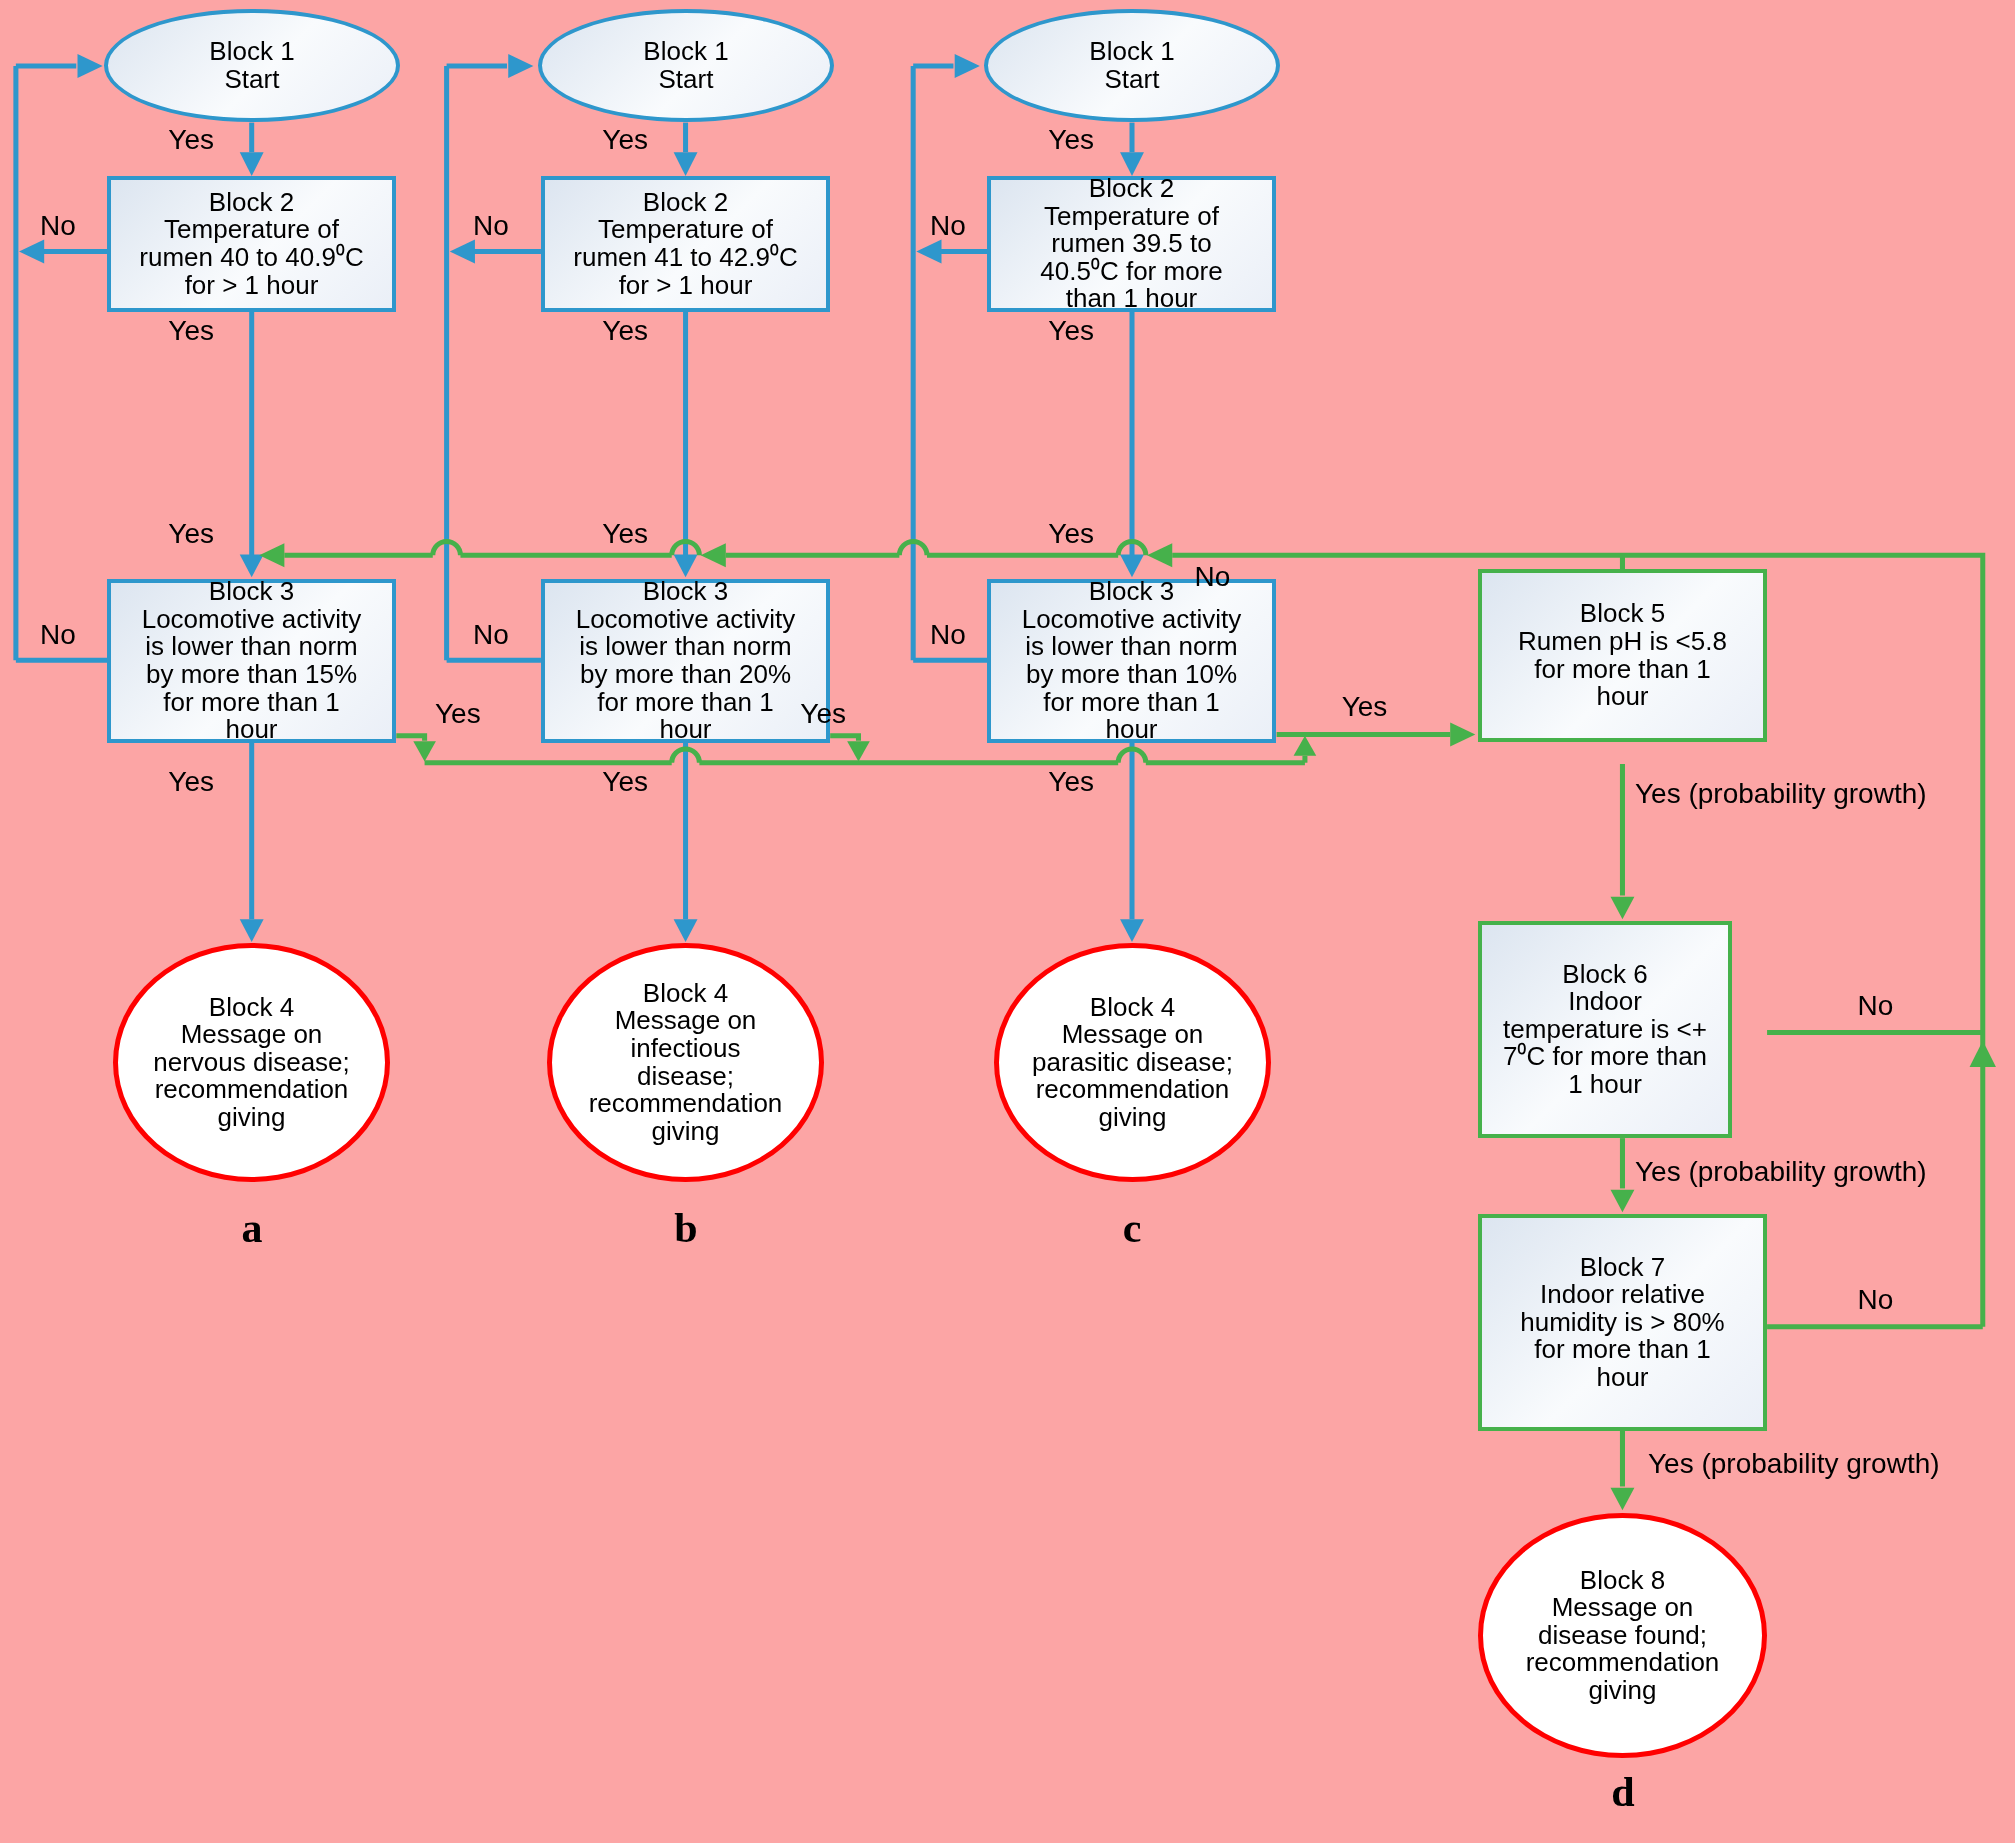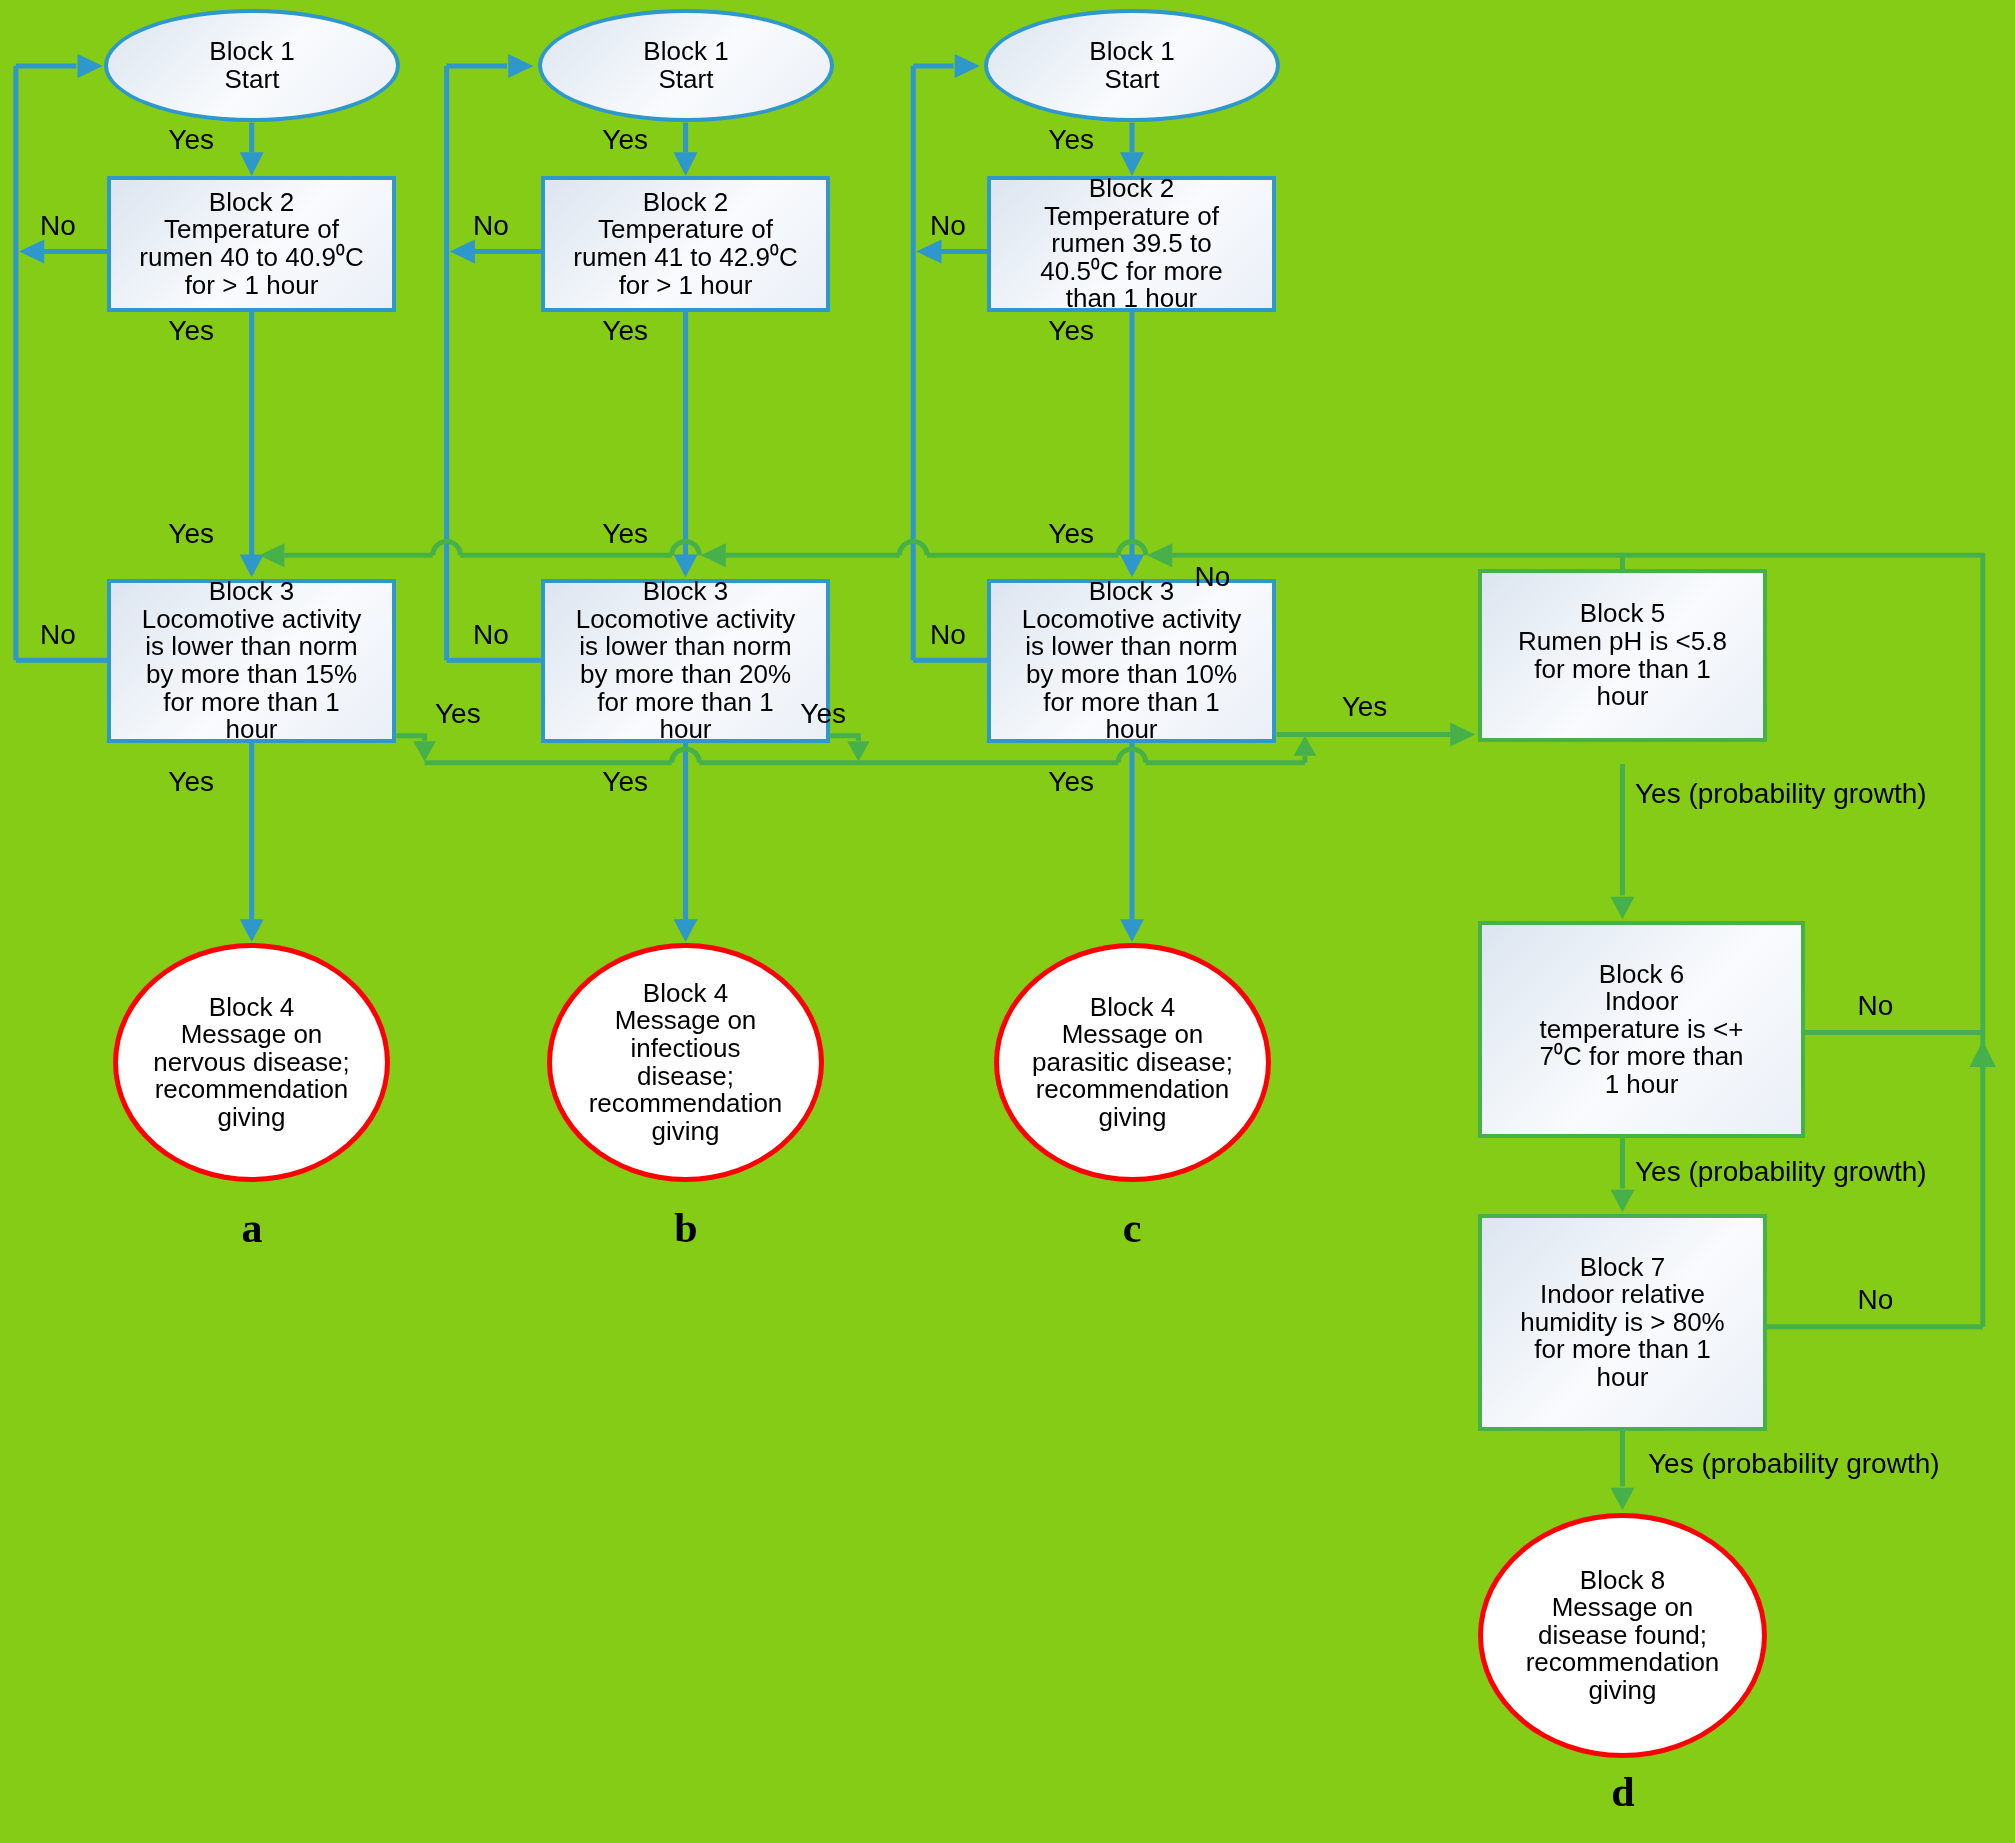--- a/index.html
+++ b/index.html
@@ -1,17 +1,17 @@
 <!DOCTYPE html>
 <html style="--blue: #2E97CC; --green: #46B14B; --red: #FF0000;font-size:10px"><head>
 <meta charset="utf-8">
 <style>
   :root { --blue:#2E97CC; --green:#46B14B; --red:#FF0000; }
   html,body{margin:0;padding:0;background:#fff;}
-  .canvas{position:relative;width:2015px;height:1843px;background:#84cc16;overflow:hidden;
+  .canvas{position:relative;width:2015px;height:1843px;background:#fca5a5;overflow:hidden;
           font-family:"Liberation Sans",sans-serif;}
   .canvas svg{position:absolute;left:0;top:0;}
   .node{position:absolute;display:flex;align-items:center;justify-content:center;box-sizing:border-box;}
   .grad{background:linear-gradient(135deg,#dce5f0 0%,#f9fbfd 55%,#eaeff7 100%);}
   .blue-border{border:4.4px solid var(--blue);}
   .green-border{border:4.4px solid var(--green);}
   .red-border{border:5px solid var(--red);background:#fff;}
   .ellipse{border-radius:50%;}
   .node-text{white-space:pre-line;text-align:center;font-size:26px;line-height:1.06;color:#000;}
   .lbl{position:absolute;font-size:28px;line-height:1.1;color:#000;}
@@ -200,21 +200,21 @@
 giving</span>
   </div>
   <div class="cap" style="left:1069px;top:1204px;width:126px;">c</div>
 
   <div class="node grad green-border" style="left:1478px;top:569px;width:289px;height:173px;">
     <span class="node-text">Block 5
 Rumen pH is &lt;5.8
 for more than 1
 hour</span>
   </div>
-  <div class="node grad green-border" style="left:1478px;top:921px;width:327px;height:217px;">
+  <div class="node grad green-border" style="left:1478px;top:921px;width:254px;height:217px;">
     <span class="node-text">Block 6
 Indoor
 temperature is &lt;+
 7⁰C for more than
 1 hour</span>
   </div>
   <div class="node grad green-border" style="left:1478px;top:1214px;width:289px;height:217px;">
     <span class="node-text">Block 7
 Indoor relative
 humidity is &gt; 80%

